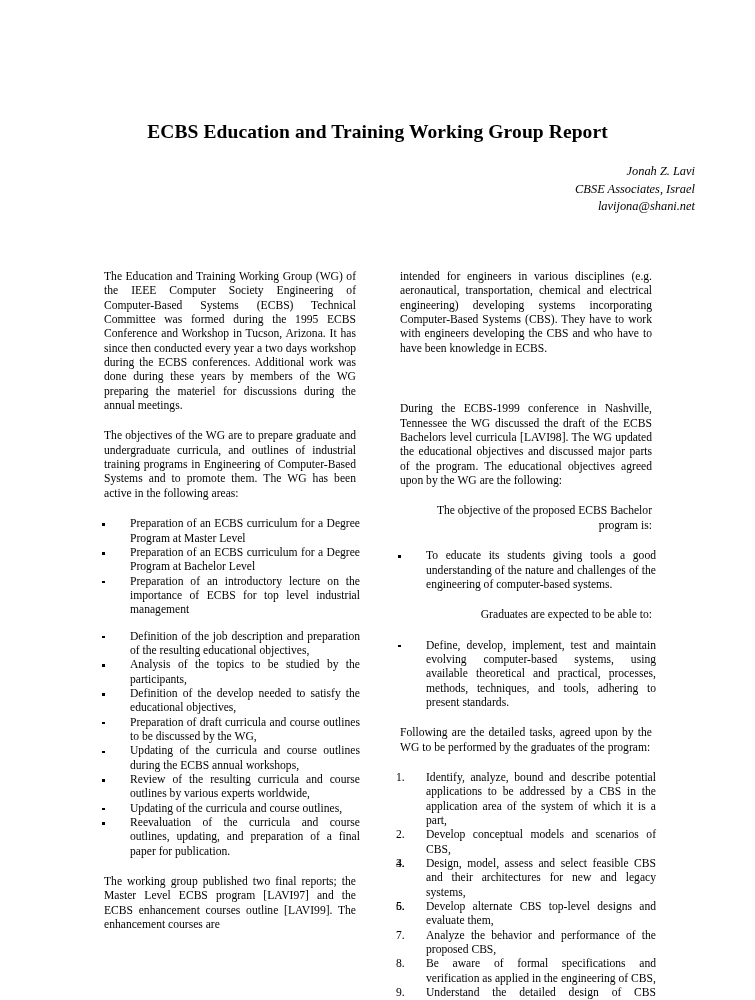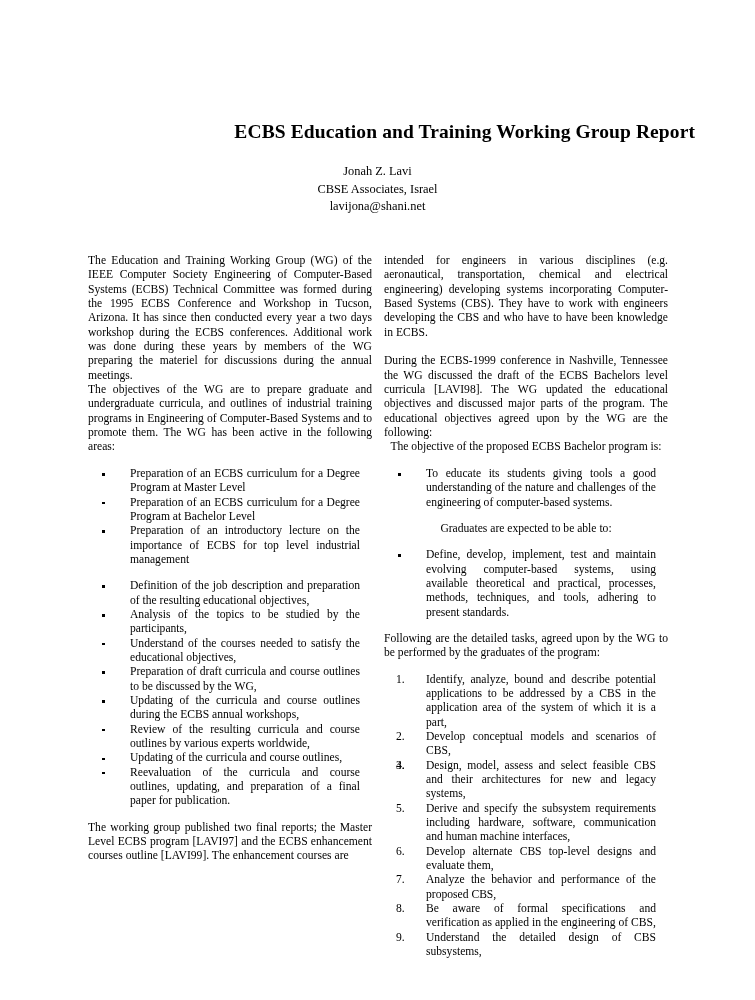--- a/index.html
+++ b/index.html
@@ -14,56 +14,57 @@
     background: #ffffff;
     font-family: "Liberation Serif", "DejaVu Serif", serif;
     color: #000000;
     overflow: hidden;
   }
   .title {
     position: absolute;
     left: 60px;
     top: 108px;
     width: 635px;
-    text-align: right;
+    text-align: center;
     font-size: 19.5px;
     font-weight: bold;
     letter-spacing: 0.1px;
   }
   .authorblock {
     position: absolute;
     left: 60px;
     top: 163px;
     width: 635px;
-    text-align: center;
+    text-align: right;
     font-size: 12.4px;
     line-height: 17.5px;
+    font-style: italic;
   }
   .columns {
     position: absolute;
     left: 88px;
     top: 254px;
     width: 580px;
     height: 610px;
     display: flex;
     gap: 12px;
   }
   .col {
     width: 284px;
     font-size: 11.6px;
     line-height: 14.35px;
   }
   .col p {
-    margin: 0;
+    margin: 16px;
     text-align: justify;
     text-justify: inter-word;
     font-family: Liberation Serif, serif;
   }
   .col p.nojust {
-    text-align: center;
+    text-align: right;
   }
   .spacer {
     height: 14.35px;
   }
   ul.bullets, ol.numbers {
     margin: 12px;
     padding: 0;
     list-style: none;
   }
   ul.bullets > li, ol.numbers > li {
@@ -124,21 +125,21 @@
           </li>
         </ul>
       <ul class="bullets">
           <li>
             <span class="txt">Definition of the job description and preparation of the resulting educational objectives,</span>
           </li>
           <li>
             <span class="txt">Analysis of the topics to be studied by the participants,</span>
           </li>
           <li>
-            <span class="txt">Understand of the courses needed to satisfy the educational objectives,</span>
+            <span class="txt">Definition of the develop needed to satisfy the educational objectives,</span>
           </li>
           <li>
             <span class="txt">Preparation of draft curricula and course outlines to be discussed by the WG,</span>
           </li>
           <li>
             <span class="txt">Updating of the curricula and course outlines during the ECBS annual workshops,</span>
           </li>
           <li>
             <span class="txt">Review of the resulting curricula and course outlines by various experts worldwide,</span>
           </li>
@@ -180,21 +181,20 @@
           </li>
           <li>
             <span class="num">3.</span>
           </li>
           <li>
             <span class="num">4.</span>
             <span class="txt">Design, model, assess and select feasible CBS and their architectures for new and legacy systems,</span>
           </li>
           <li>
             <span class="num">5.</span>
-            <span class="txt">Derive and specify the subsystem requirements including hardware, software, communication and human machine interfaces,</span>
           </li>
           <li>
             <span class="num">6.</span>
             <span class="txt">Develop alternate CBS top-level designs and evaluate them,</span>
           </li>
           <li>
             <span class="num">7.</span>
             <span class="txt">Analyze the behavior and performance of the proposed CBS,</span>
           </li>
           <li>

